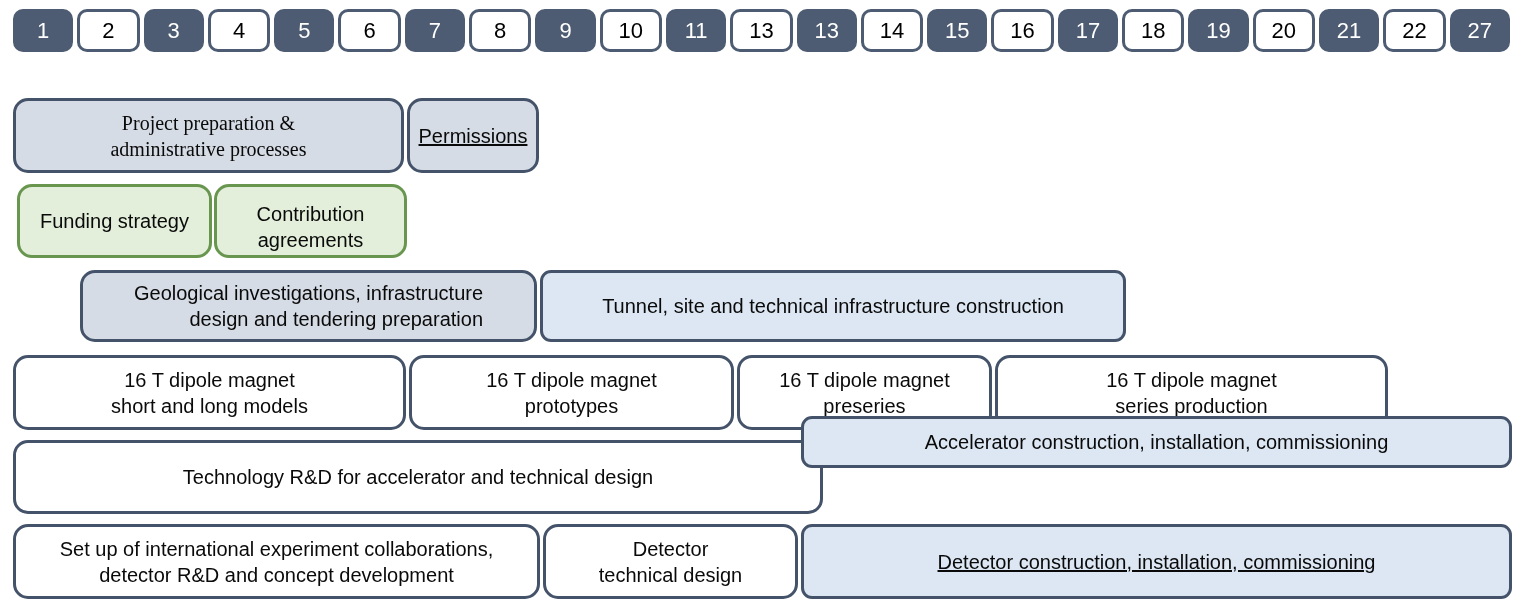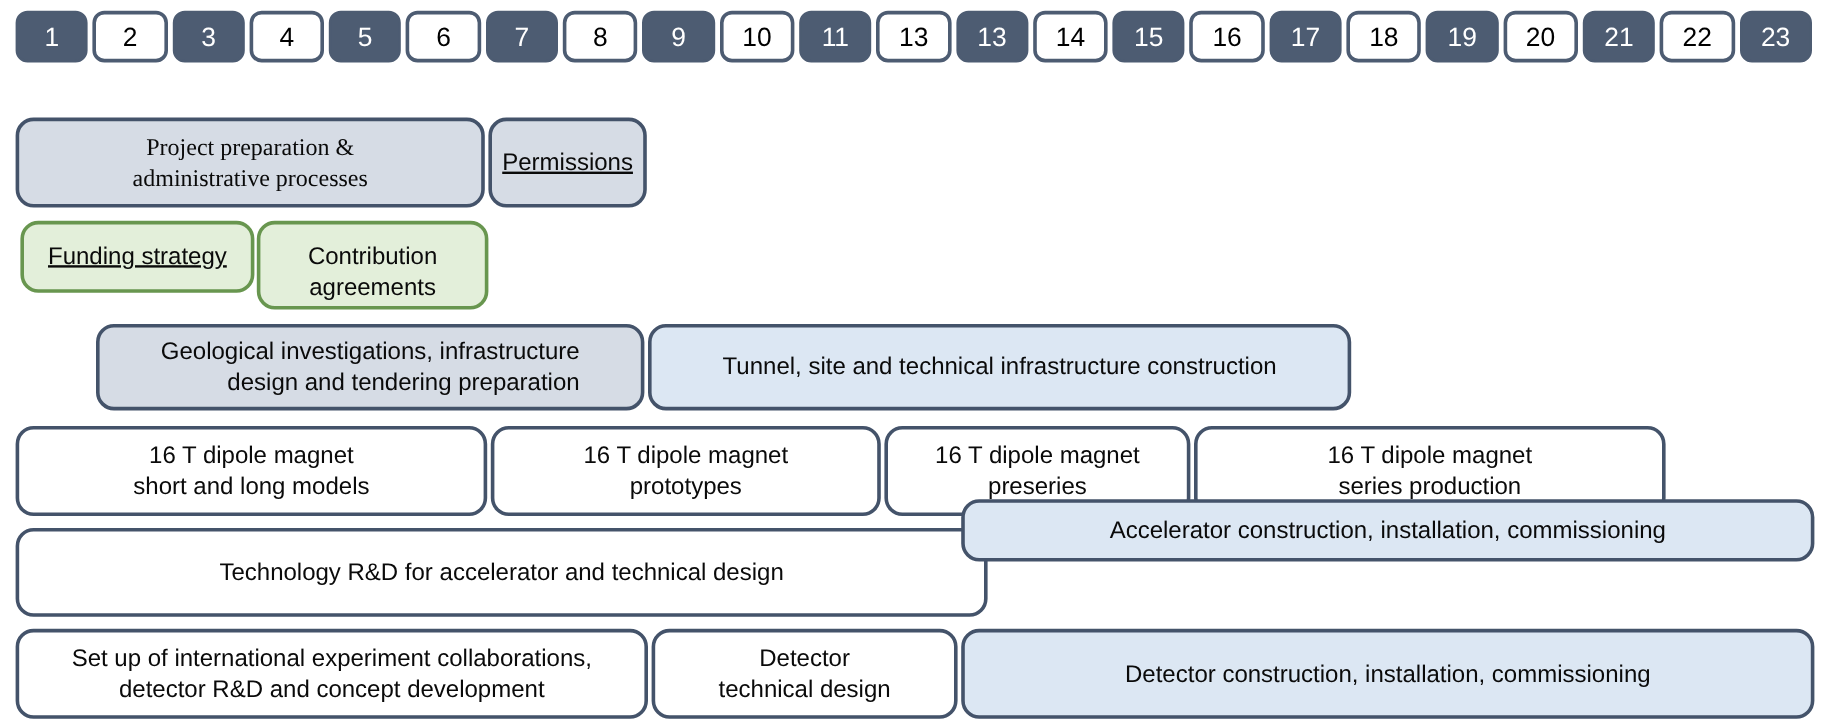--- a/index.html
+++ b/index.html
@@ -49,21 +49,21 @@
     border:3px solid var(--dark-slate);
     border-radius:15px;
     display:flex;align-items:center;justify-content:center;
     text-align:center;
     font-size:20px;line-height:26px;
     padding:2px 8px;
     background:var(--white-fill);
   }
   .task .task-label{white-space:pre-line;}
   .task.grey{background:var(--grey-fill);}
-  .task.blue{background:var(--blue-fill);}
+  .task.blue{background:var(--blue-fill);border-radius:11px;}
   .task.white{background:var(--white-fill);}
   .task.green{background:var(--green-fill);border-color:var(--green-border);}
 </style>
 </head>
 <body>
 
 <div class="canvas">
 
   <div class="year-strip">
       <div class="year-cell dark">1</div>
@@ -81,32 +81,32 @@
       <div class="year-cell dark">13</div>
       <div class="year-cell light">14</div>
       <div class="year-cell dark">15</div>
       <div class="year-cell light">16</div>
       <div class="year-cell dark">17</div>
       <div class="year-cell light">18</div>
       <div class="year-cell dark">19</div>
       <div class="year-cell light">20</div>
       <div class="year-cell dark">21</div>
       <div class="year-cell light">22</div>
-      <div class="year-cell dark">23</div>
+      <div class="year-cell dark">27</div>
     </div>
 
   <div class="task grey" style="left:13px;top:98px;width:391px;height:75px;font-family:Liberation Serif, serif;">
     <span class="task-label">Project preparation  &amp;
 administrative processes</span>
   </div>
   <div class="task grey" style="left:407px;top:98px;width:132px;height:75px;text-decoration:underline;">
     <span class="task-label">Permissions</span>
   </div>
 
-  <div class="task green" style="left:17px;top:184px;width:195px;height:60px;text-decoration:underline;">
+  <div class="task green" style="left:17px;top:184px;width:195px;height:74px;">
     <span class="task-label">Funding strategy</span>
   </div>
   <div class="task green" style="left:214px;top:184px;width:193px;height:74px;align-items:flex-end;">
     <span class="task-label">Contribution
 agreements</span>
   </div>
 
   <div class="task grey" style="left:80px;top:270px;width:457px;height:72px;text-align:right;">
     <span class="task-label">Geological investigations, infrastructure
 design and tendering preparation</span>
@@ -140,17 +140,17 @@
   </div>
 
   <div class="task white" style="left:13px;top:524px;width:527px;height:75px;">
     <span class="task-label">Set up of international  experiment collaborations,
 detector R&amp;D and concept development</span>
   </div>
   <div class="task white" style="left:543px;top:524px;width:255px;height:75px;">
     <span class="task-label">Detector
 technical design</span>
   </div>
-  <div class="task blue" style="left:801px;top:524px;width:711px;height:75px;">
+  <div class="task blue" style="left:801px;top:524px;width:711px;height:75px;text-decoration:underline;">
     <span class="task-label">Detector construction, installation, commissioning</span>
   </div>
 
 </div>
 
 </body></html>

